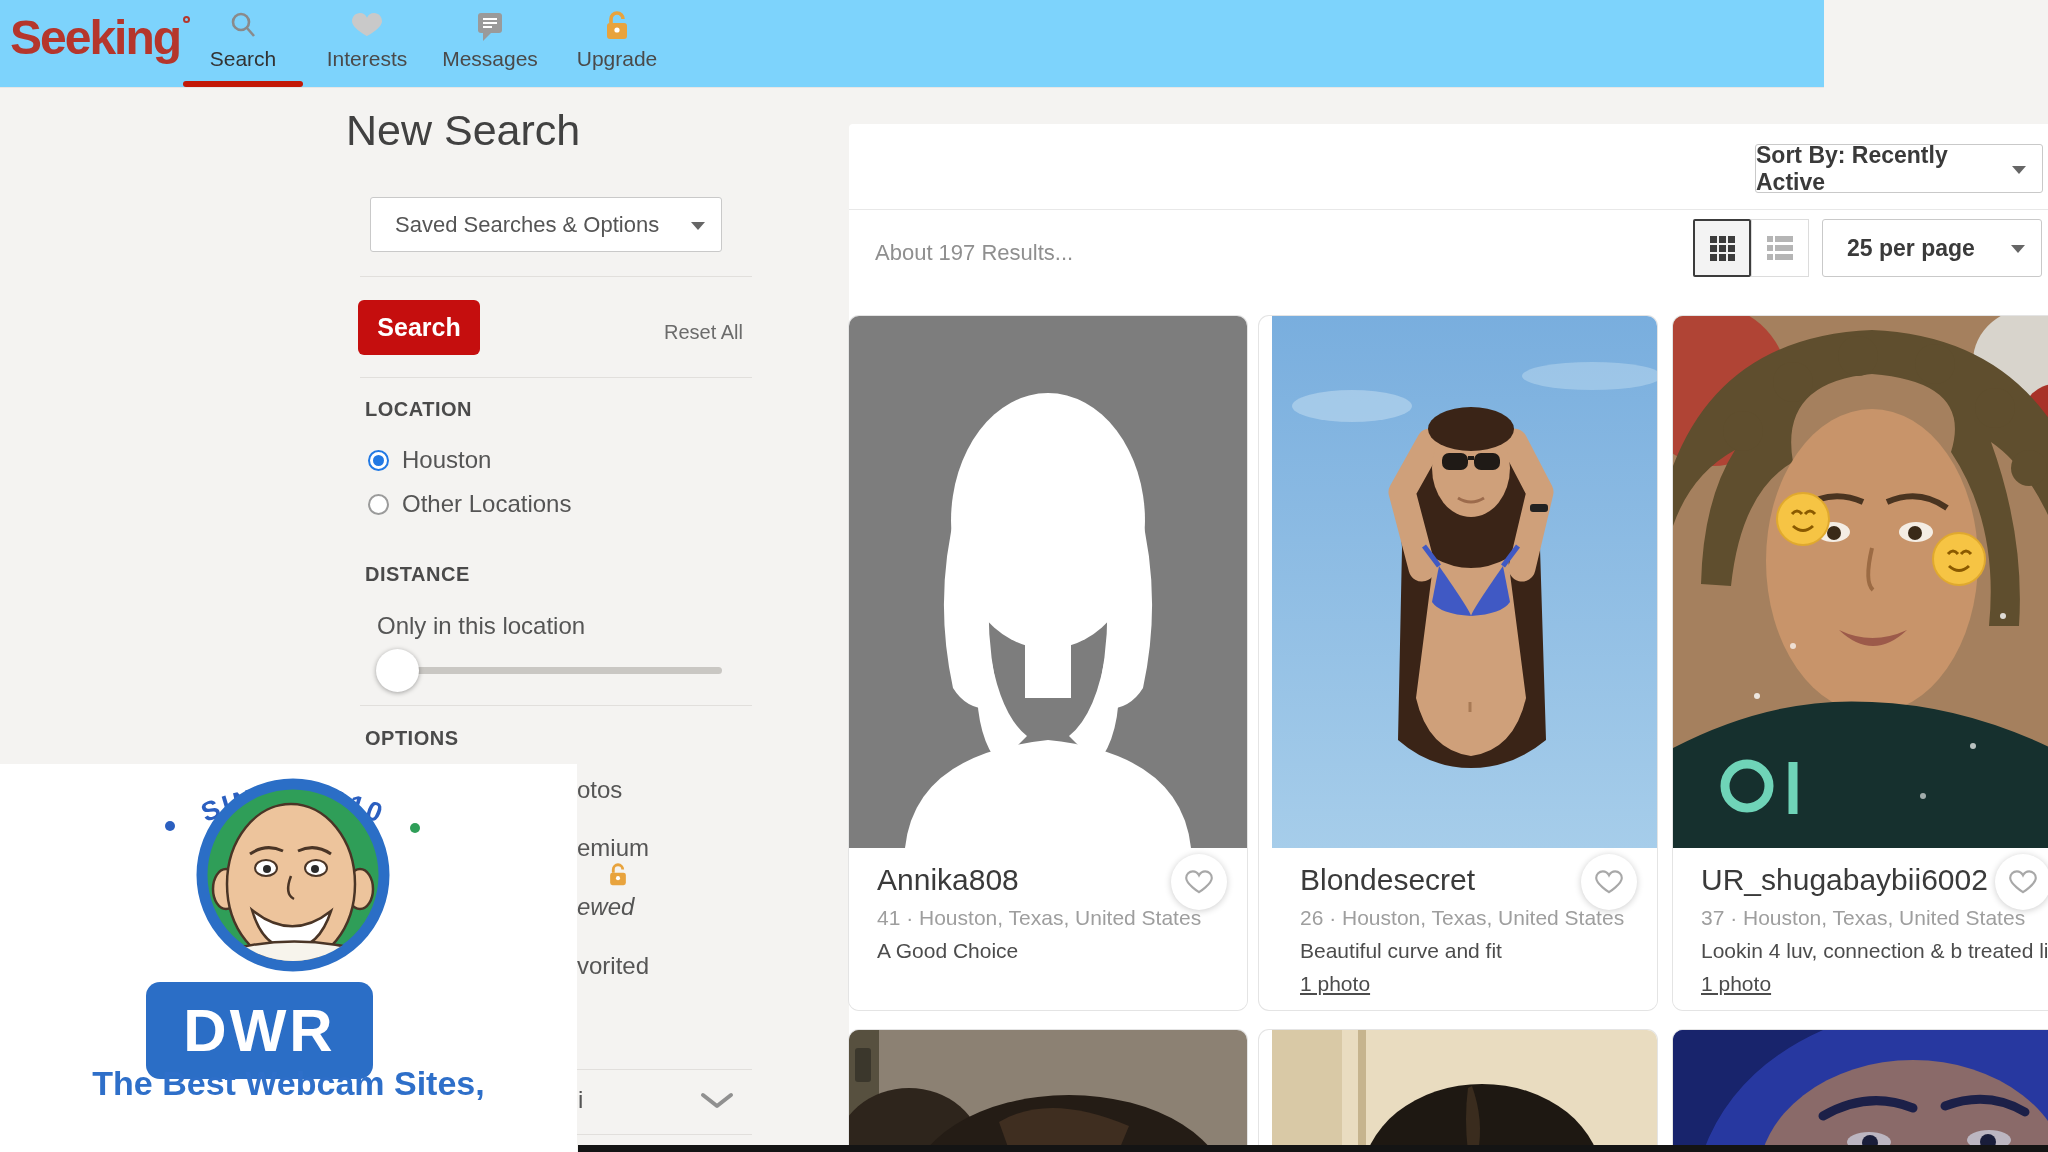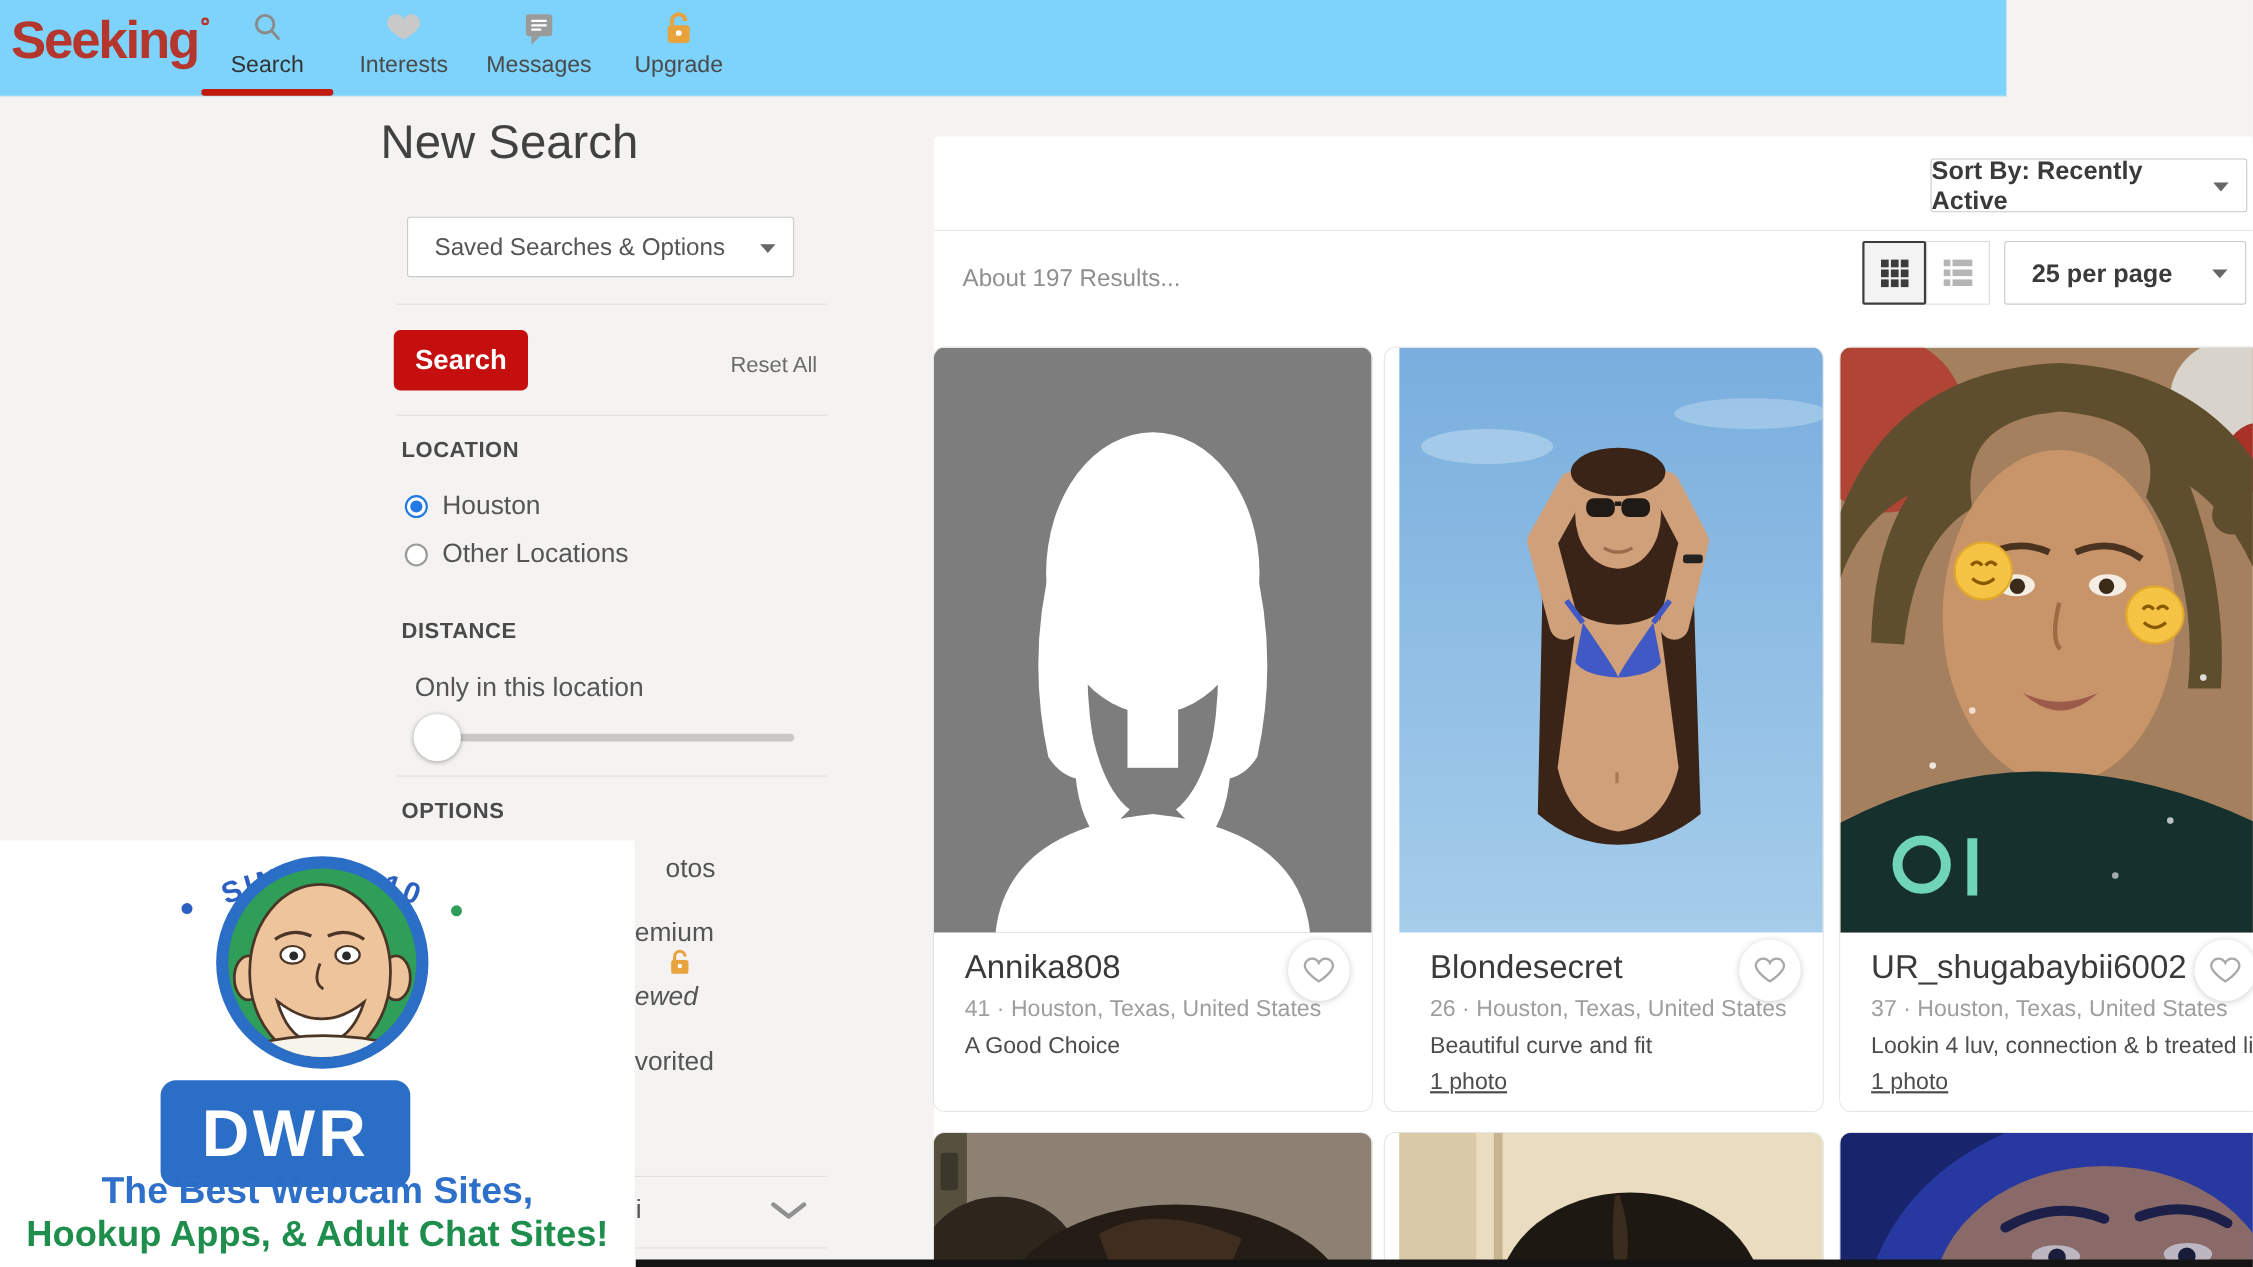--- a/index.html
+++ b/index.html
@@ -172,21 +172,21 @@
 
 <div class="slider">
   <div class="track"></div>
   <div class="handle"></div>
 </div>
 
 <div class="divider d3"></div>
 
 <div class="sec-label" style="top:727px;">OPTIONS</div>
 
-<div class="opt-row" style="top:776px;padding-left:28px;">
+<div class="opt-row" style="top:776px;">
   <span class="olabel">otos</span>
 </div>
 <div class="opt-row" style="top:834px;flex-direction:column;">
   <span class="olabel">emium</span>
   <svg width="22" height="26" viewBox="0 0 28 32" style="margin-left:9px;">
     <rect x="4" y="13" width="20" height="16" rx="3" fill="#e8a33d"></rect>
     <path d="M8 13v-4a6 6 0 0 1 12 0" fill="none" stroke="#e8a33d" stroke-width="3.6"></path>
     <circle cx="14" cy="20" r="2.6" fill="#fff"></circle>
   </svg>
 </div>
@@ -232,21 +232,20 @@
       <circle cx="315" cy="105" r="4" fill="#2a2a2a"></circle>
       <path d="M 291 112 q -7 18 3 23" fill="none" stroke="#4a3526" stroke-width="2.5"></path>
       <path d="M 252 146 Q 292 178 331 147 Q 319 184 291 185 Q 263 184 252 146 Z" fill="#fff" stroke="#4a3526" stroke-width="2.5"></path>
       <path d="M 198 196 Q 290 160 388 194 L 390 215 L 196 215 Z" fill="#f7f4ec" stroke="#4a3526" stroke-width="2.5"></path>
     </g>
   </svg>
   <div class="dwr-box">
     <span>DWR</span>
   </div>
   <div class="ad-line1">The Best Webcam Sites,</div>
-  <div class="ad-line2">Hookup Apps, &amp; Adult Chat Sites!</div>
 </div>
 
 <div class="main">
   <div class="sort-box">
     <span class="stext">Sort By: Recently Active</span>
     <span class="caret"></span>
   </div>
   <div class="main-div"></div>
   <div class="results-count">About 197 Results...</div>
 

